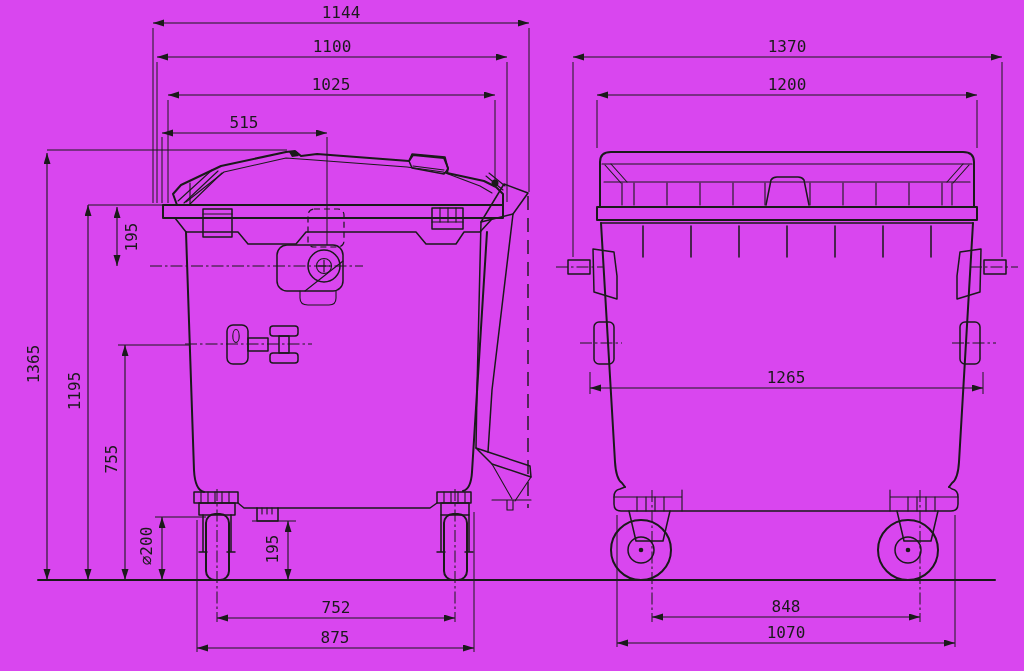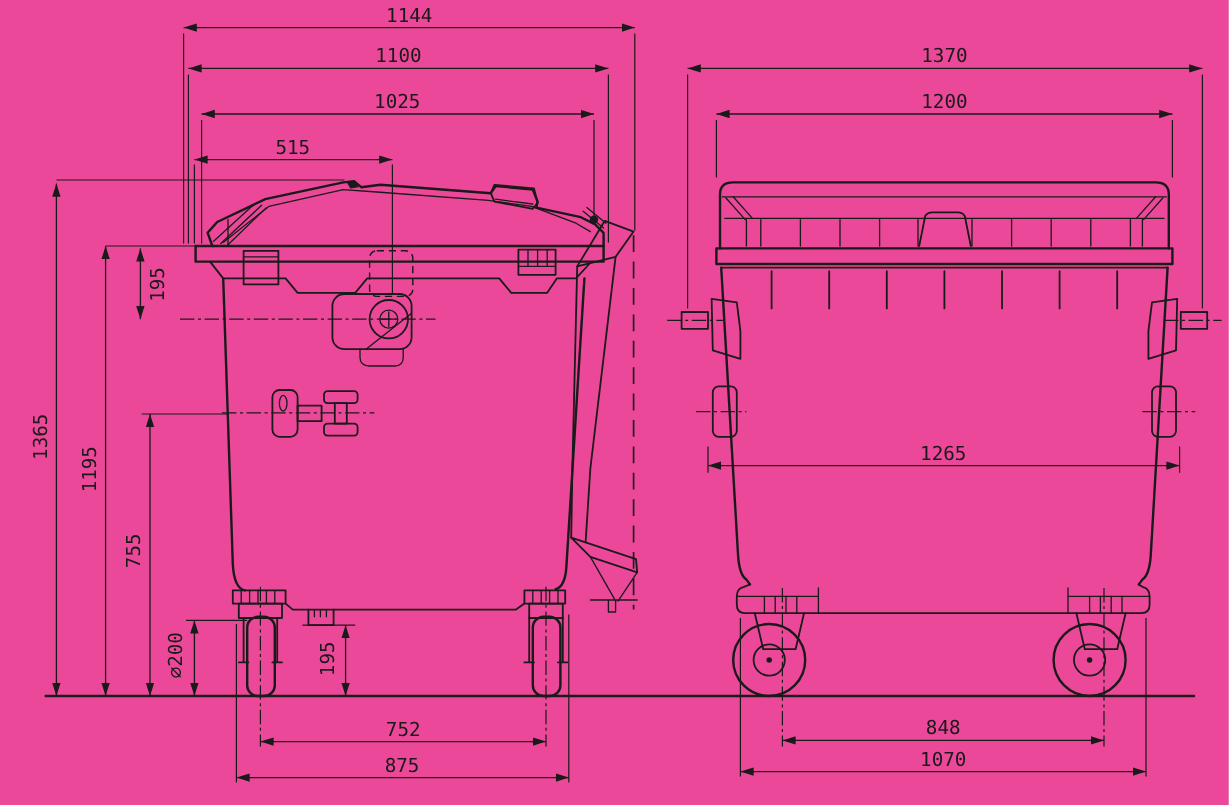--- a/index.html
+++ b/index.html
@@ -15,21 +15,21 @@
   .ld {fill:none;stroke:var(--line,#1a1a1a);stroke-width:1.4;stroke-dasharray:14 8;}
   .dl {fill:none;stroke:var(--line,#1a1a1a);stroke-width:1.1;}
   .ext{fill:none;stroke:var(--line,#1a1a1a);stroke-width:1;}
   text{font-family:"DejaVu Sans Mono","Liberation Mono",monospace;font-size:16px;
        fill:var(--line,#1a1a1a);text-anchor:middle;}
   .arrfill{fill:var(--line,#1a1a1a);}
 </style>
 </head>
 <body>
 
-<div class="stage" style="background: #ec4899;">
+<div class="stage" style="background: #d946ef;">
 <svg width="1024" height="671" viewBox="0 0 1024 671">
   <defs>
     <marker id="arr" markerWidth="12" markerHeight="8" refX="11" refY="3.5" orient="auto-start-reverse" markerUnits="userSpaceOnUse">
       <path class="arrfill" d="M0,0 L11,3.5 L0,7 Z"></path>
     </marker>
   </defs>
 
   <line class="o" x1="38" y1="580" x2="995" y2="580" stroke-width="2.3"></line>
 
   <g>

